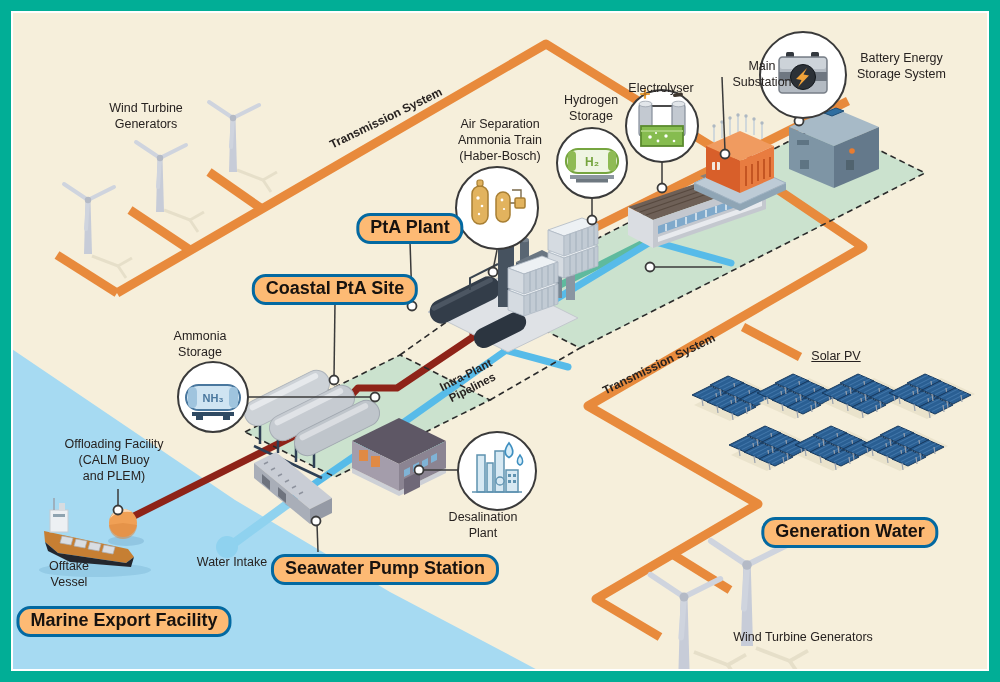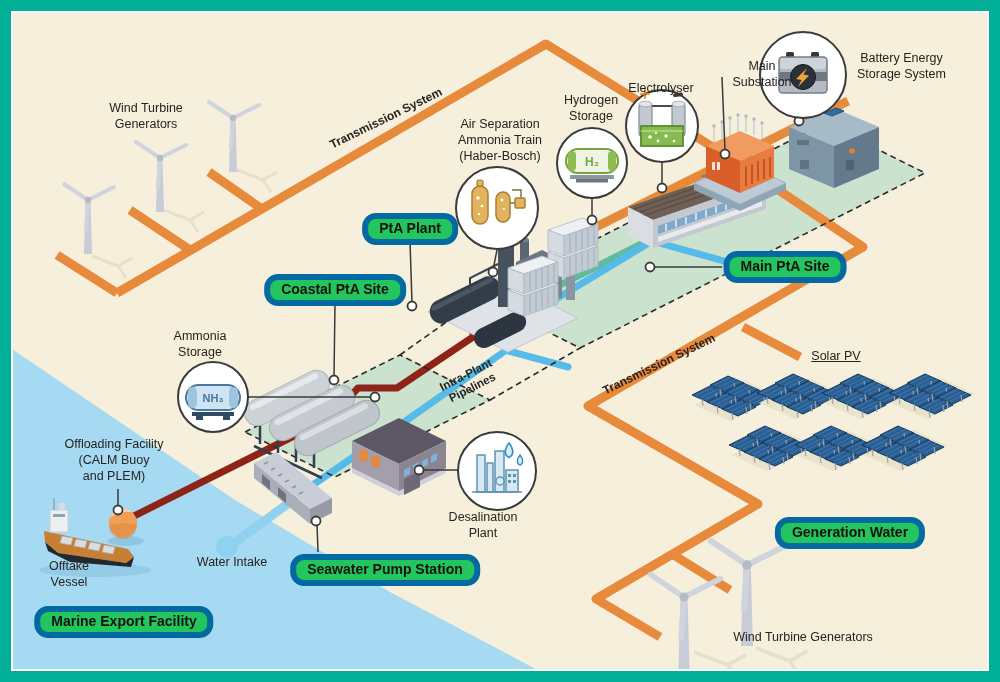--- a/index.html
+++ b/index.html
@@ -6,22 +6,22 @@
   .scene{position:relative;width:1000px;height:682px;background:#F6EFDB;overflow:hidden;
          font-family:"Liberation Sans",sans-serif;}
   .scene svg{position:absolute;left:0;top:0;}
   .frame{position:absolute;inset:0;border:11px solid #01AE96;box-shadow:inset 0 0 0 2px #ffffff;
          pointer-events:none;z-index:40;}
   .lbl{position:absolute;color:#272220;font-size:12.5px;line-height:16px;text-align:center;
        white-space:pre-line;transform:translateX(-50%);z-index:20;}
   .lbl.left{transform:none;text-align:center;}
   .lbl.rot{transform:translate(-50%,-50%) rotate(-26deg);font-weight:bold;font-size:12px;}
   .lbl.rot2{transform:translate(-50%,-50%) rotate(-27deg);font-weight:bold;font-size:11.5px;line-height:14px;}
-  .callout{position:absolute;transform:translateX(-50%);background:#22c55e;border:6px solid #0369a1;
-           border-radius:14px;padding:1px 11px 3px;font-size:14px;font-weight:bold;color:#17120F;
+  .callout{position:absolute;transform:translateX(-50%);background:#fdba74;border:3px solid #0369a1;
+           border-radius:14px;padding:1px 11px 3px;font-size:18px;font-weight:bold;color:#17120F;
            white-space:nowrap;z-index:25;}
 </style>
 </head>
 <body>
 
 <div class="scene">
 
 <svg width="1000" height="682" viewBox="0 0 1000 682">
   <defs>
     <g id="turbine">
@@ -414,19 +414,18 @@
 and PLEM)</div>
 <div class="lbl" style="left:69px;top:558px;">Offtake
 Vessel</div>
 <div class="lbl" style="left:232px;top:554px;">Water Intake</div>
 <div class="lbl" style="left:483px;top:509px;">Desalination
 Plant</div>
 <div class="lbl" style="left:803px;top:629px;">Wind Turbine Generators</div>
 
 <div class="callout" style="left:410px;top:213px;">PtA Plant</div>
 <div class="callout" style="left:335px;top:274px;">Coastal PtA Site</div>
-<div class="callout" style="left:785px;top:251px;">Main PtA Site</div>
 <div class="callout" style="left:385px;top:554px;text-align:right;">Seawater Pump Station</div>
 <div class="callout" style="left:124px;top:606px;">Marine Export Facility</div>
 <div class="callout" style="left:850px;top:517px;">Generation Water</div>
 
 <div class="frame"></div>
 </div>
 
 </body></html>

